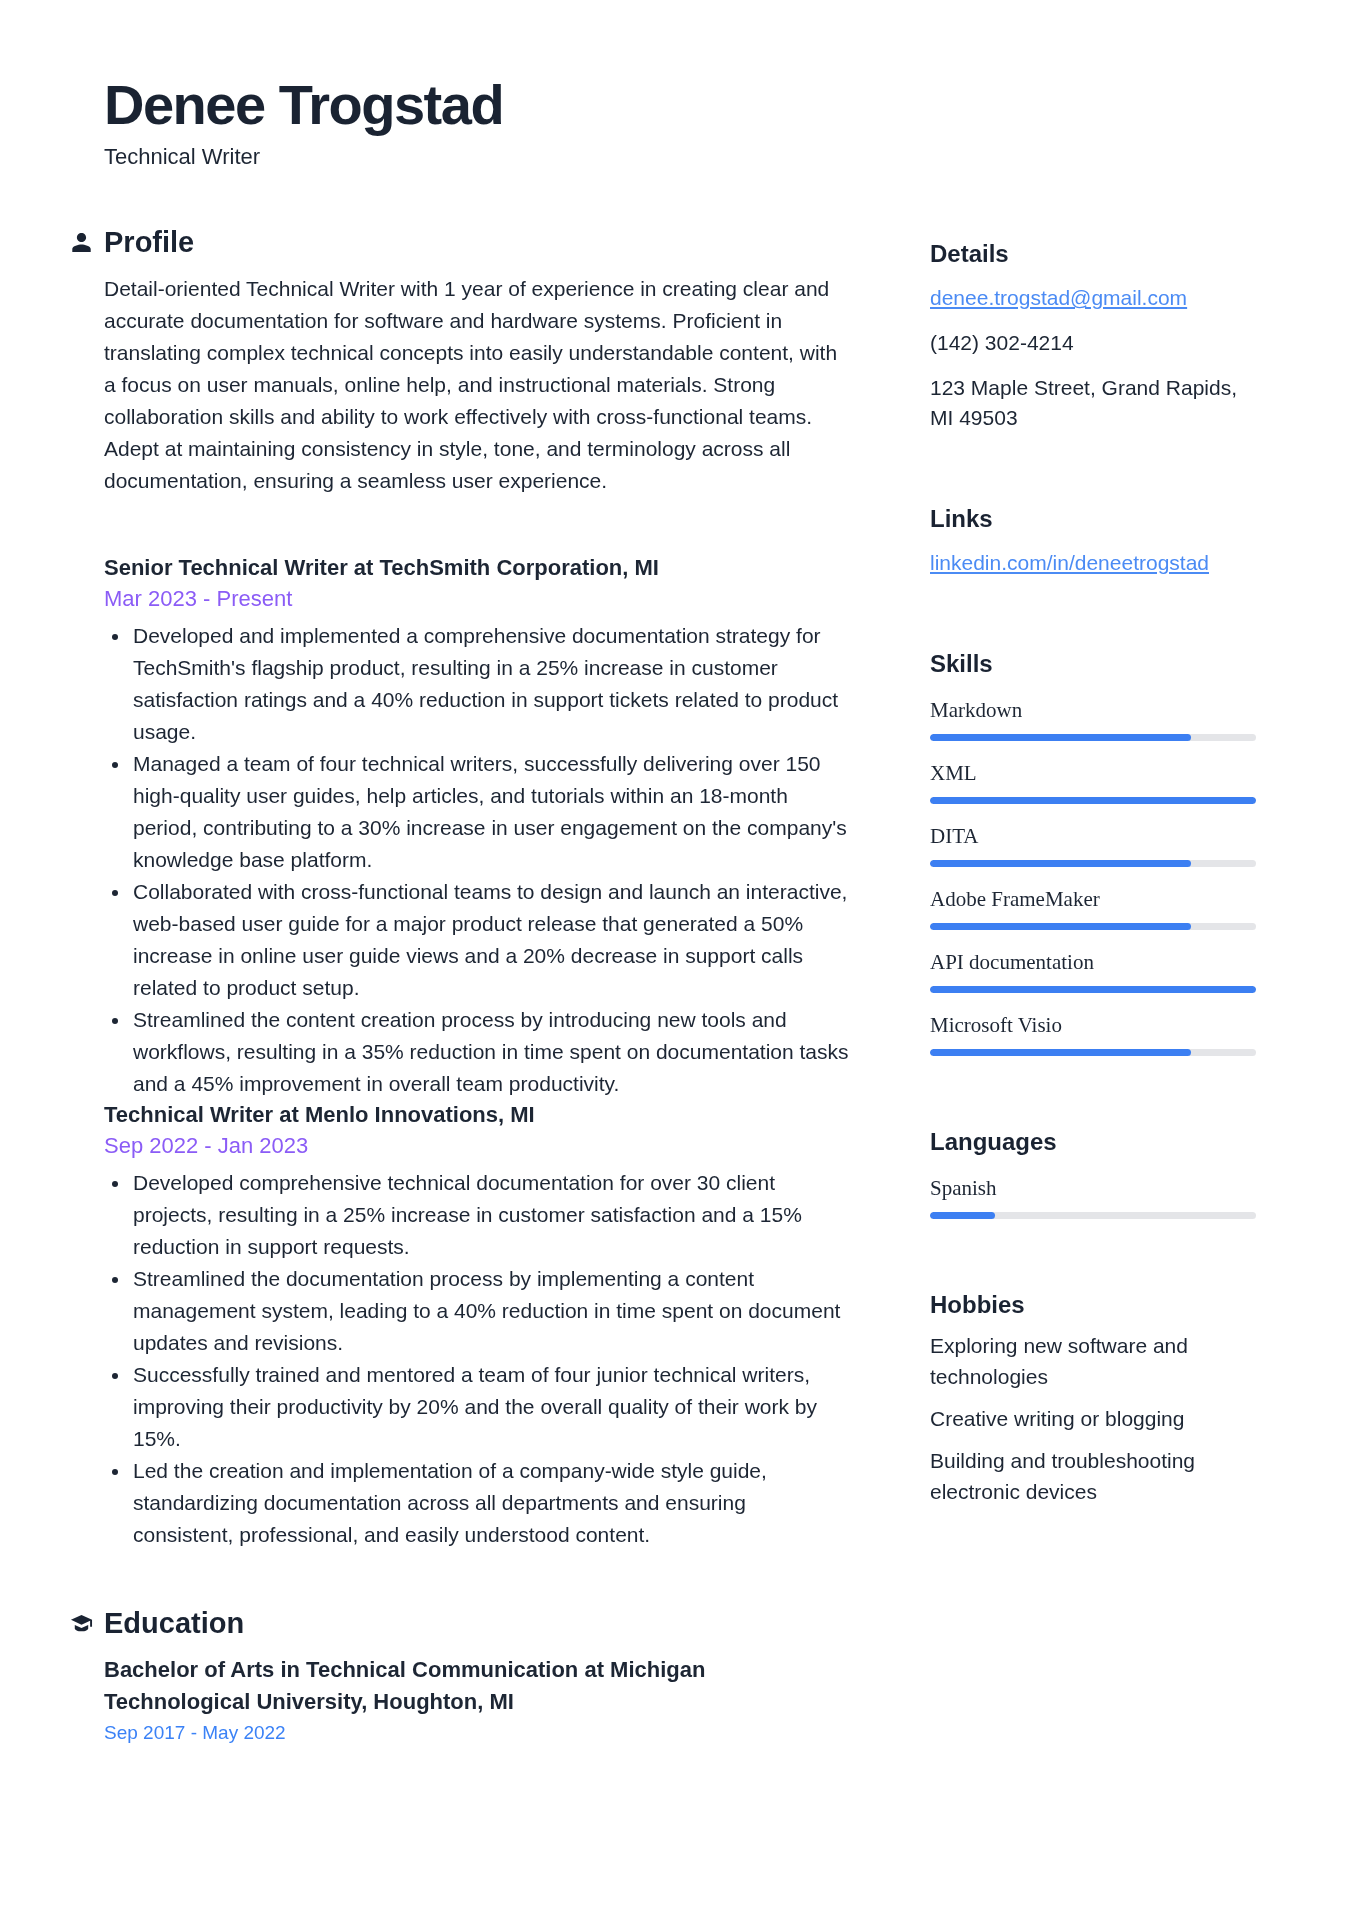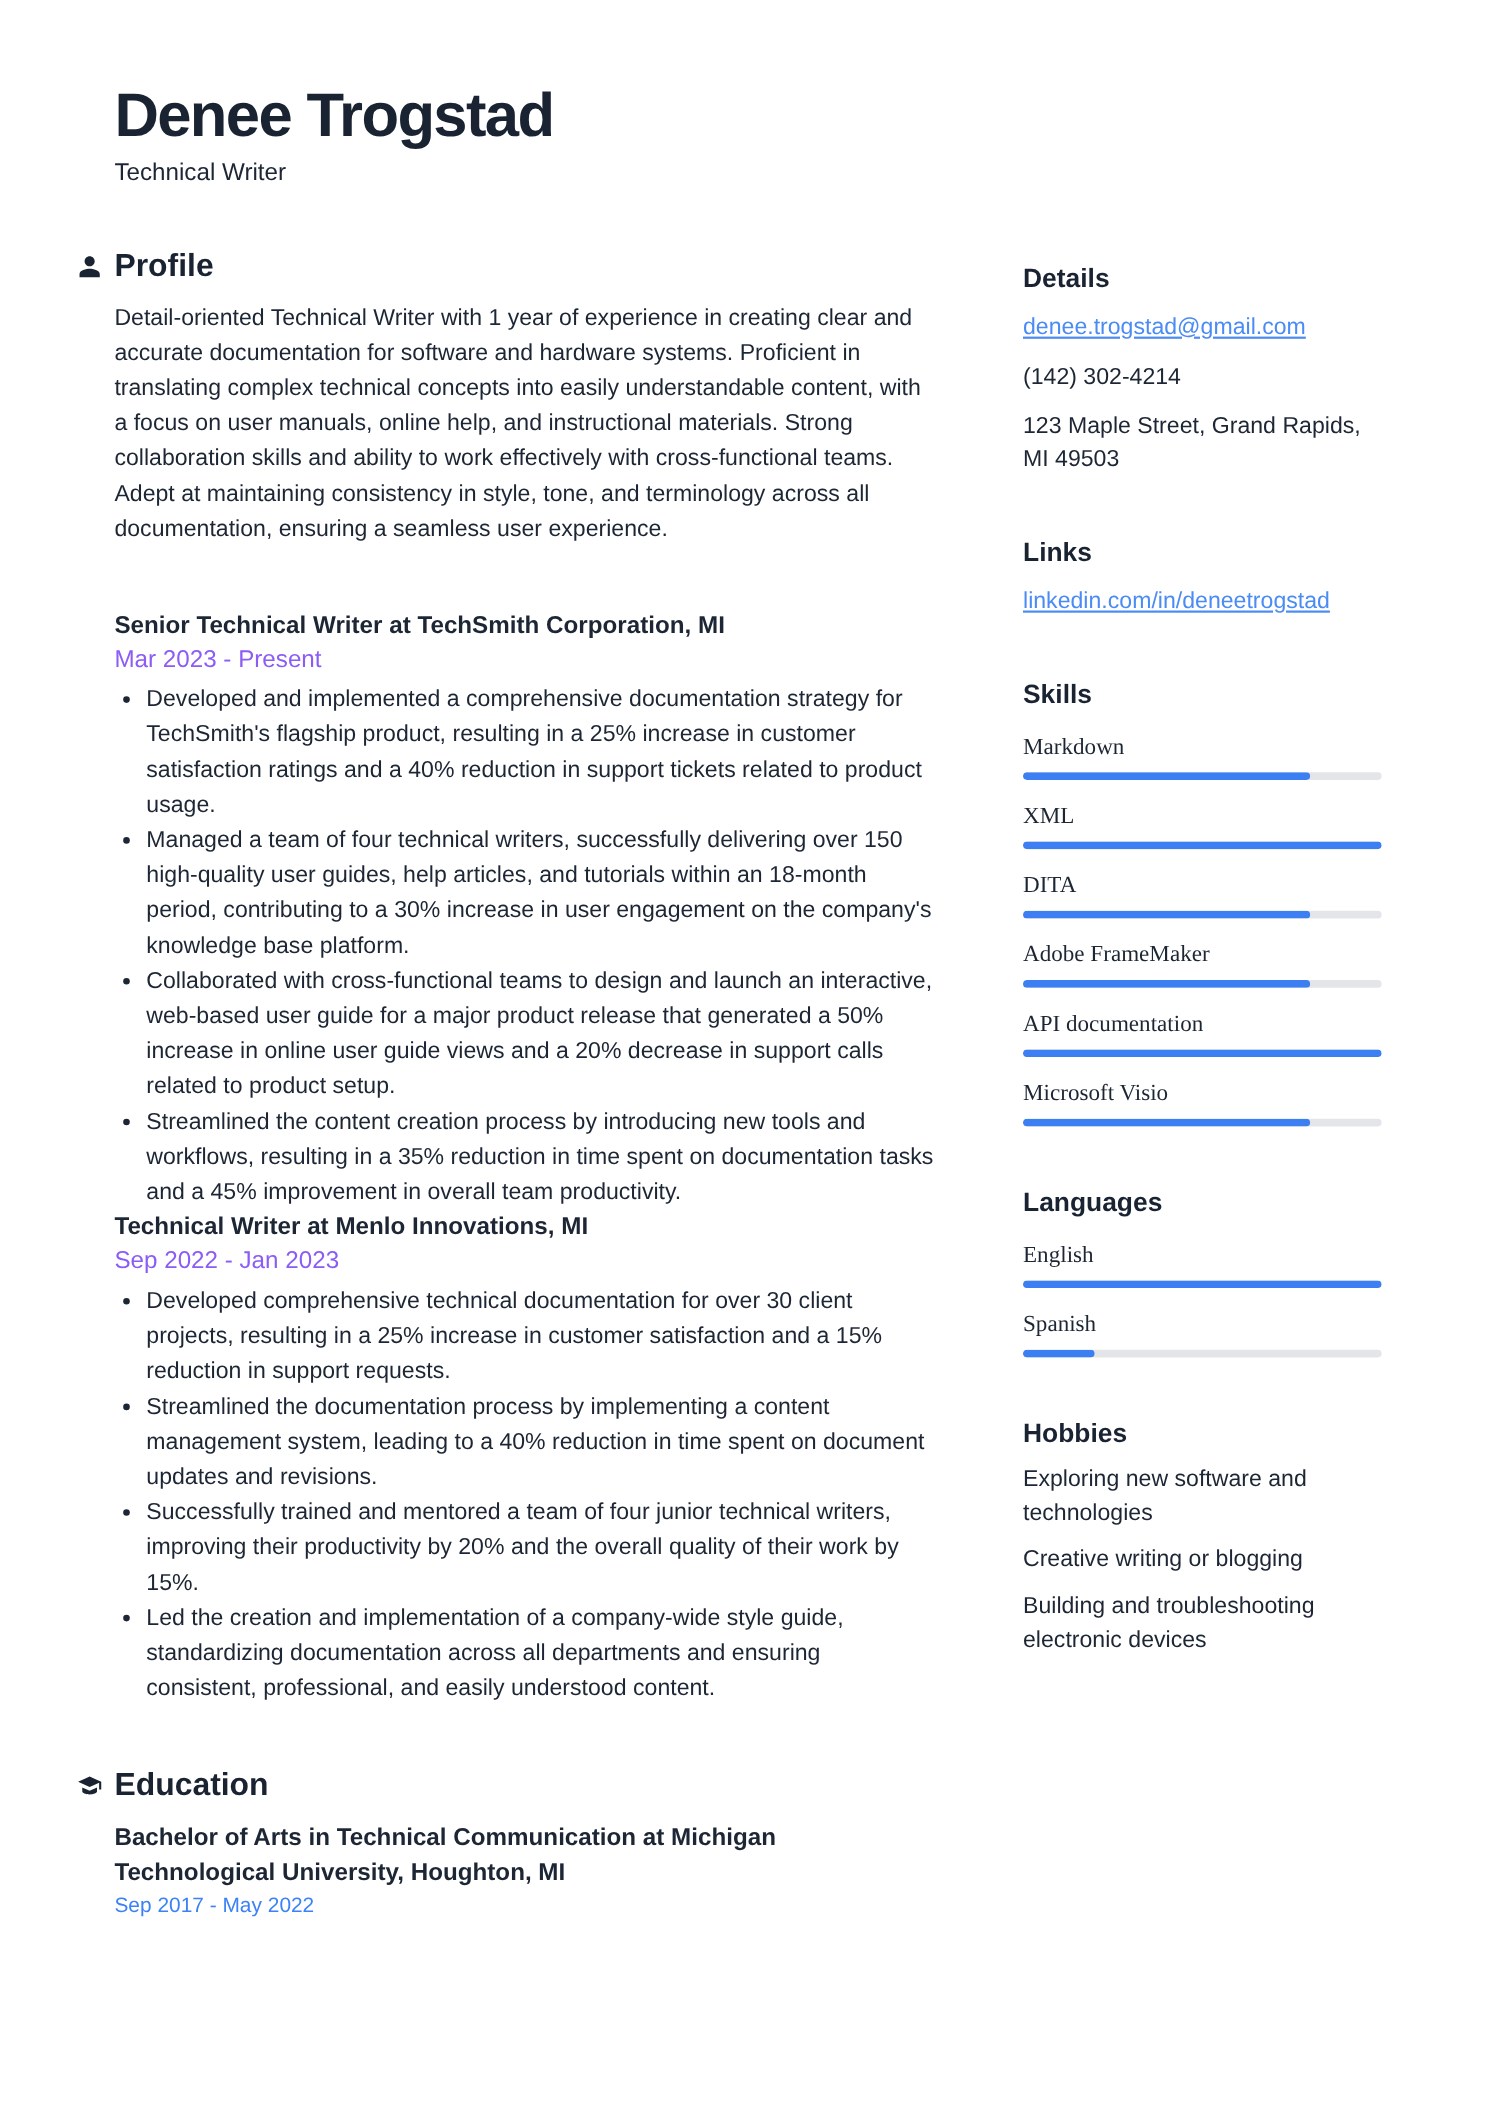--- a/index.html
+++ b/index.html
@@ -34,21 +34,21 @@
   .job-dates { font-size:22px; color:#8b5cf6; margin-top:3px; }
   ul.bullets { margin-top:8px; padding-left:27px; list-style:disc; }
   ul.bullets li { font-size:21px; line-height:32px; padding-left:2px; }
 
   .edu { margin-top:14px; }
   .edu-title { font-size:22px; font-weight:700; line-height:32px; }
   .edu-dates { font-size:19px; color:#3b82f6; margin-top:4px; }
 
   
   .sidebar { position:absolute; left:930px; top:0; width:326px; }
-  .side-section { margin-top:56px; }
+  .side-section { margin-top:72px; }
   .side-section:first-child { margin-top:240px; }
   .side-heading { font-size:24px; font-weight:700; color:#1a2332; }
   .side-item { font-size:21px; line-height:30px; margin-top:15px; color:#1d2634; }
   a.side-link { color:#4b8bf4; text-decoration:underline; }
 
   .skill-row { margin-top:19px; }
   .skill-name { font-size:21px; line-height:26px;font-family:Liberation Serif, serif; }
   .bar-track { margin-top:11px; height:7px; background:#e4e5e8; border-radius:4px; overflow:hidden; }
   .bar-fill { height:7px; background:#3c7ff2; border-radius:4px; }
 
@@ -196,26 +196,20 @@
               <div class="bar-fill" style="width: 80%;"></div>
             </div>
           </div>
         </div>
     </div>
 
     <div class="side-section">
       <div class="side-heading">Languages</div>
       <div>
 
-          <div class="skill-row">
-            <div class="skill-name">English</div>
-            <div class="bar-track">
-              <div class="bar-fill" style="width: 100%;"></div>
-            </div>
-          </div>
 
           <div class="skill-row">
             <div class="skill-name">Spanish</div>
             <div class="bar-track">
               <div class="bar-fill" style="width: 20%;"></div>
             </div>
           </div>
         </div>
     </div>
 

